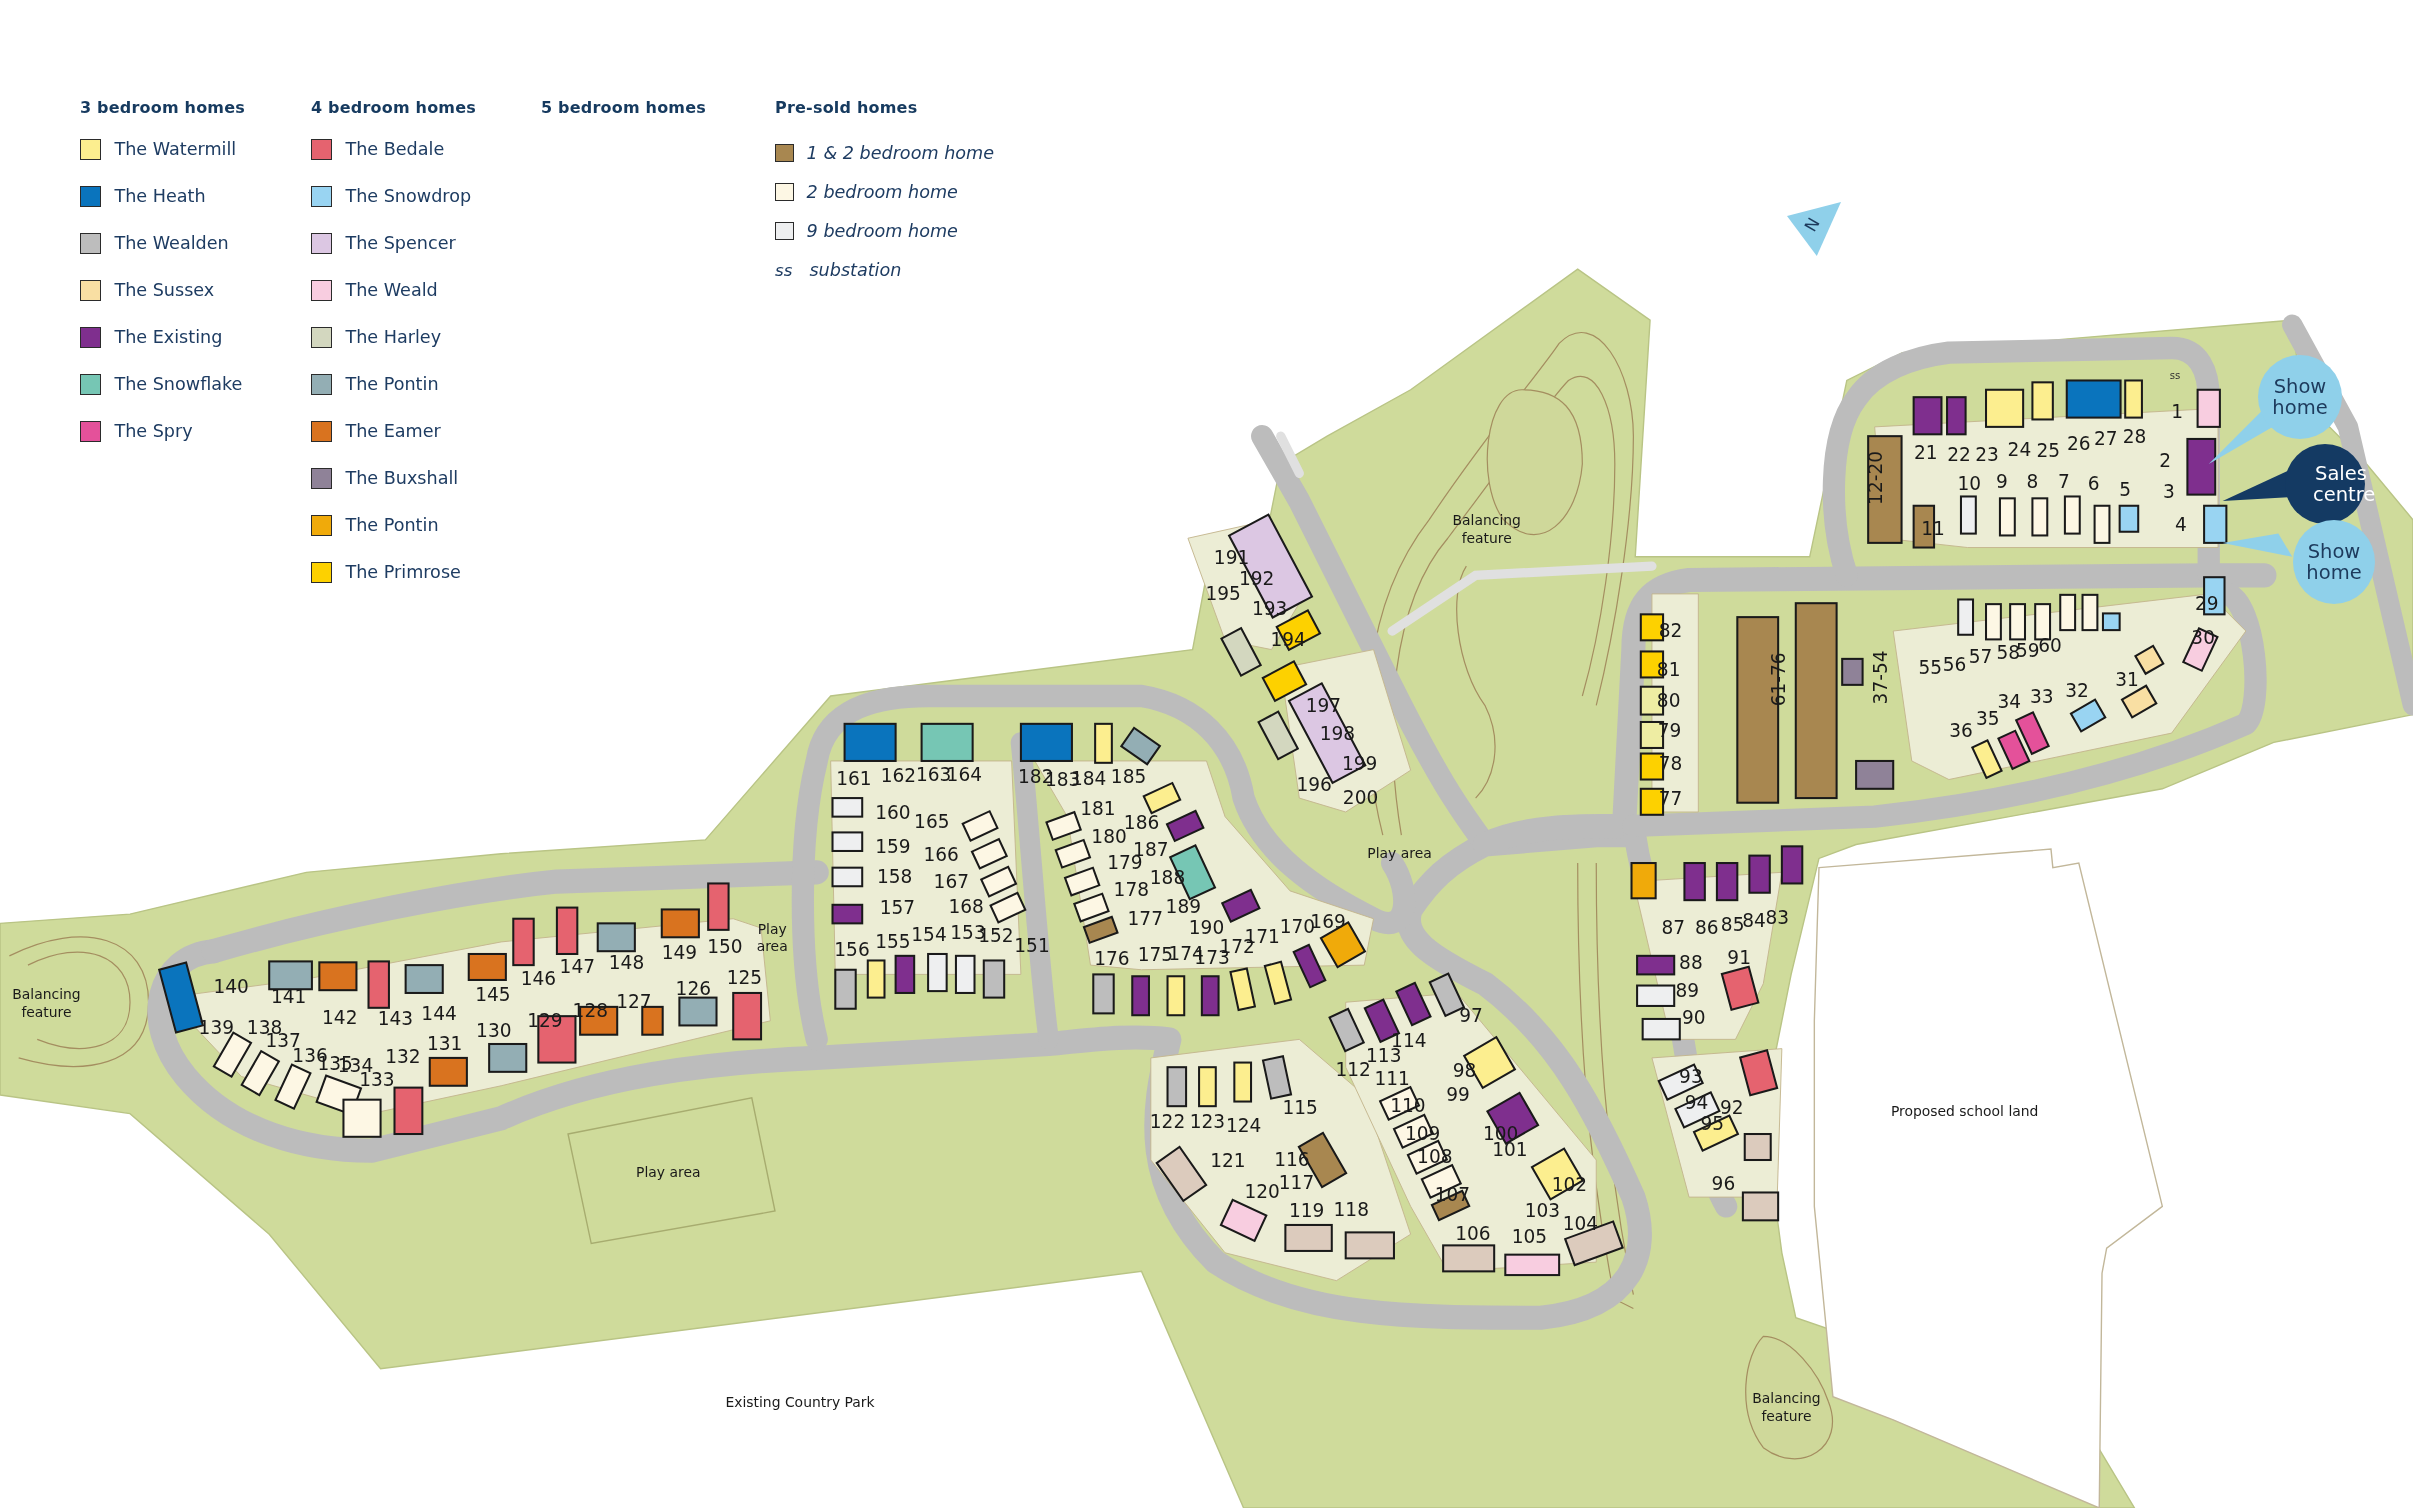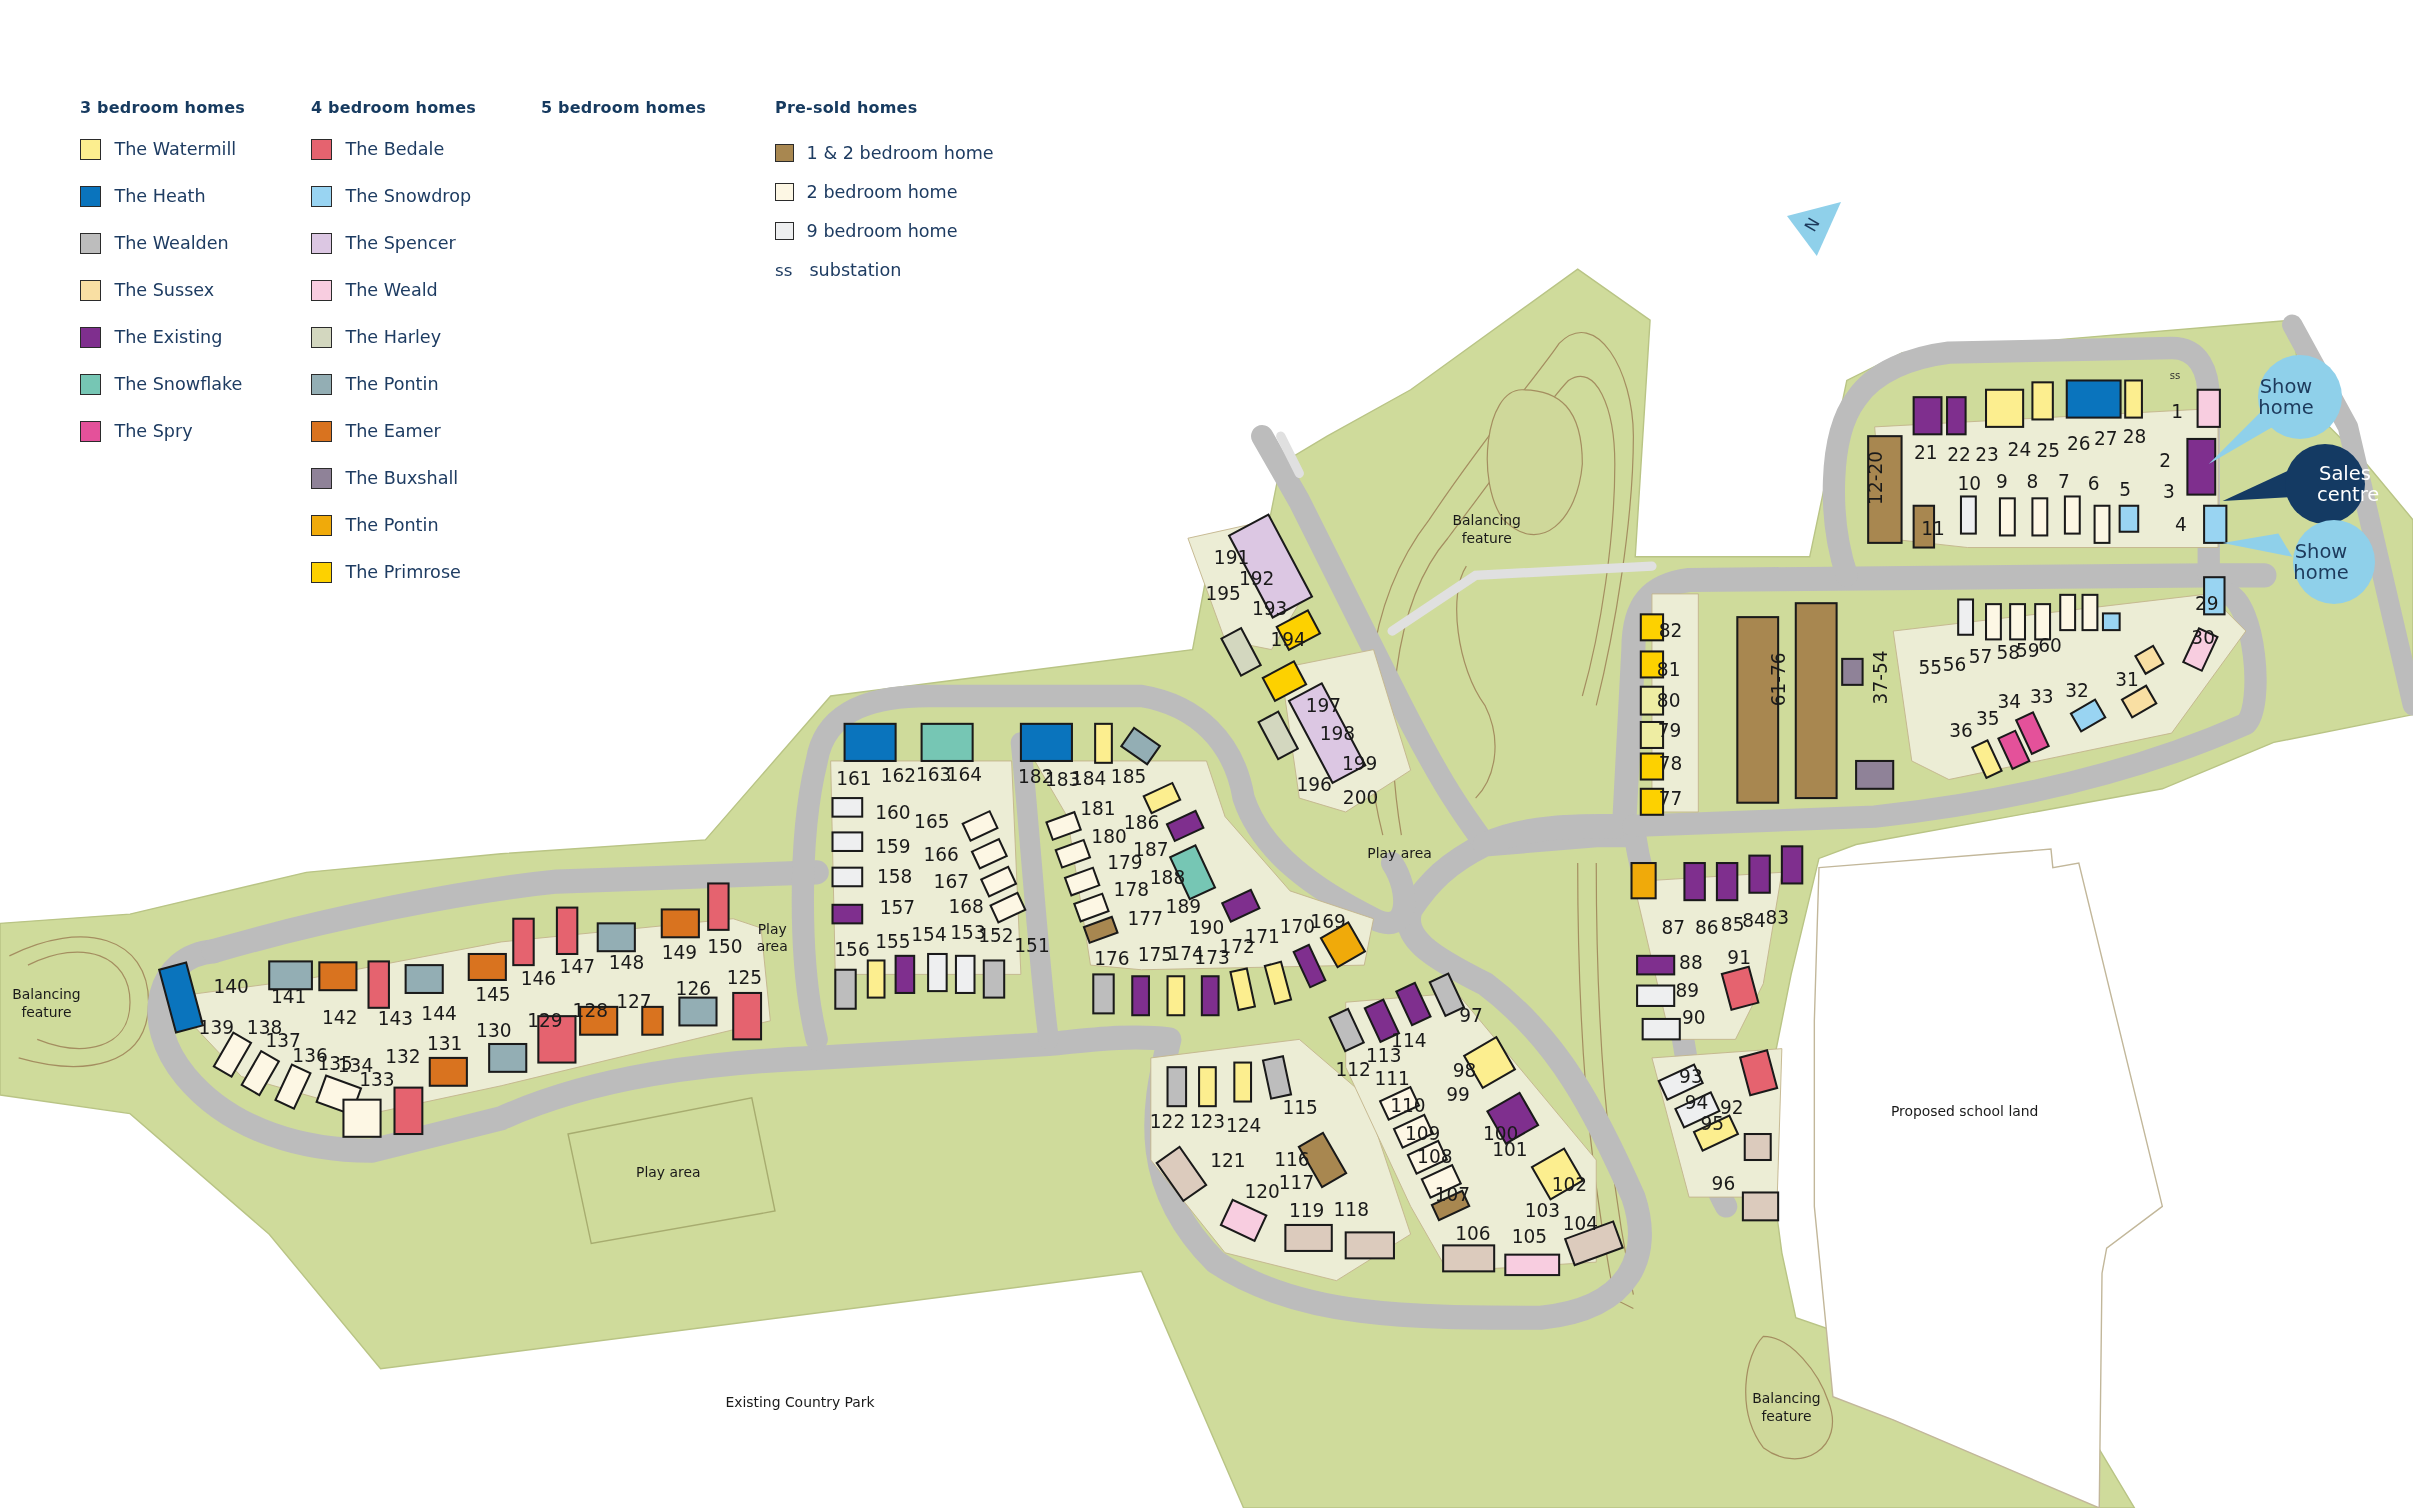--- a/index.html
+++ b/index.html
@@ -3,25 +3,25 @@
 <meta charset="utf-8">
 <style>
   html,body{margin:0;padding:0;background:#ffffff;}
   body{width:2413px;height:1508px;position:relative;overflow:hidden;font-family:"DejaVu Sans","Liberation Sans",sans-serif;color:#1d3a5c;}
   #map{position:absolute;left:0;top:0;width:2413px;height:1508px;}
   .legend{position:absolute;top:98px;}
   .legend h3{margin:0 0 20.4px 0;font-size:16px;font-weight:600;color:#163a5f;letter-spacing:0.2px;}
   .legend .item{display:flex;align-items:center;height:24px;margin-bottom:23px;font-size:17.6px;color:#1e3c62;cursor:pointer;}
   .legend .sw{width:21.4px;height:21.4px;border:1.9px solid #2b2b2b;box-sizing:border-box;margin-right:13px;flex:none;}
   .legend .ss{width:21.4px;margin-right:13px;font-size:16.7px;color:#1e3c62;}
-  .leg-presold .item{height:20.4px;margin-bottom:18.6px;}
+  .leg-presold .item{height:20.4px;margin-bottom:18.6px;font-style:italic;}
   .leg-presold .sw{width:18.6px;height:18.6px;}
   .plotnum{font-family:"DejaVu Sans",sans-serif;font-size:20px;fill:#1a1a1a;}
   .maplabel{font-family:"DejaVu Sans",sans-serif;font-size:15px;fill:#1a1a1a;}
-  .callout{position:absolute;border-radius:50%;display:flex;align-items:center;text-align:center;font-size:19.5px;line-height:21.4px;cursor:pointer;}
+  .callout{position:absolute;border-radius:50%;display:flex;align-items:center;justify-content:center;text-align:center;font-size:19.5px;line-height:21.4px;cursor:pointer;}
   .callout.show{background:#8fd0ea;color:#1d3a5c;}
   .callout.sales{background:#143a63;color:#ffffff;}
   .north{position:absolute;left:1787px;top:202px;width:54px;height:54px;}
 </style>
 </head>
 <body>
 
 <svg id="map" viewBox="0 0 2600 1625" xmlns="http://www.w3.org/2000/svg">
 
   <g fill="#cfdb9b" stroke="#b9c485" stroke-width="1.5">

